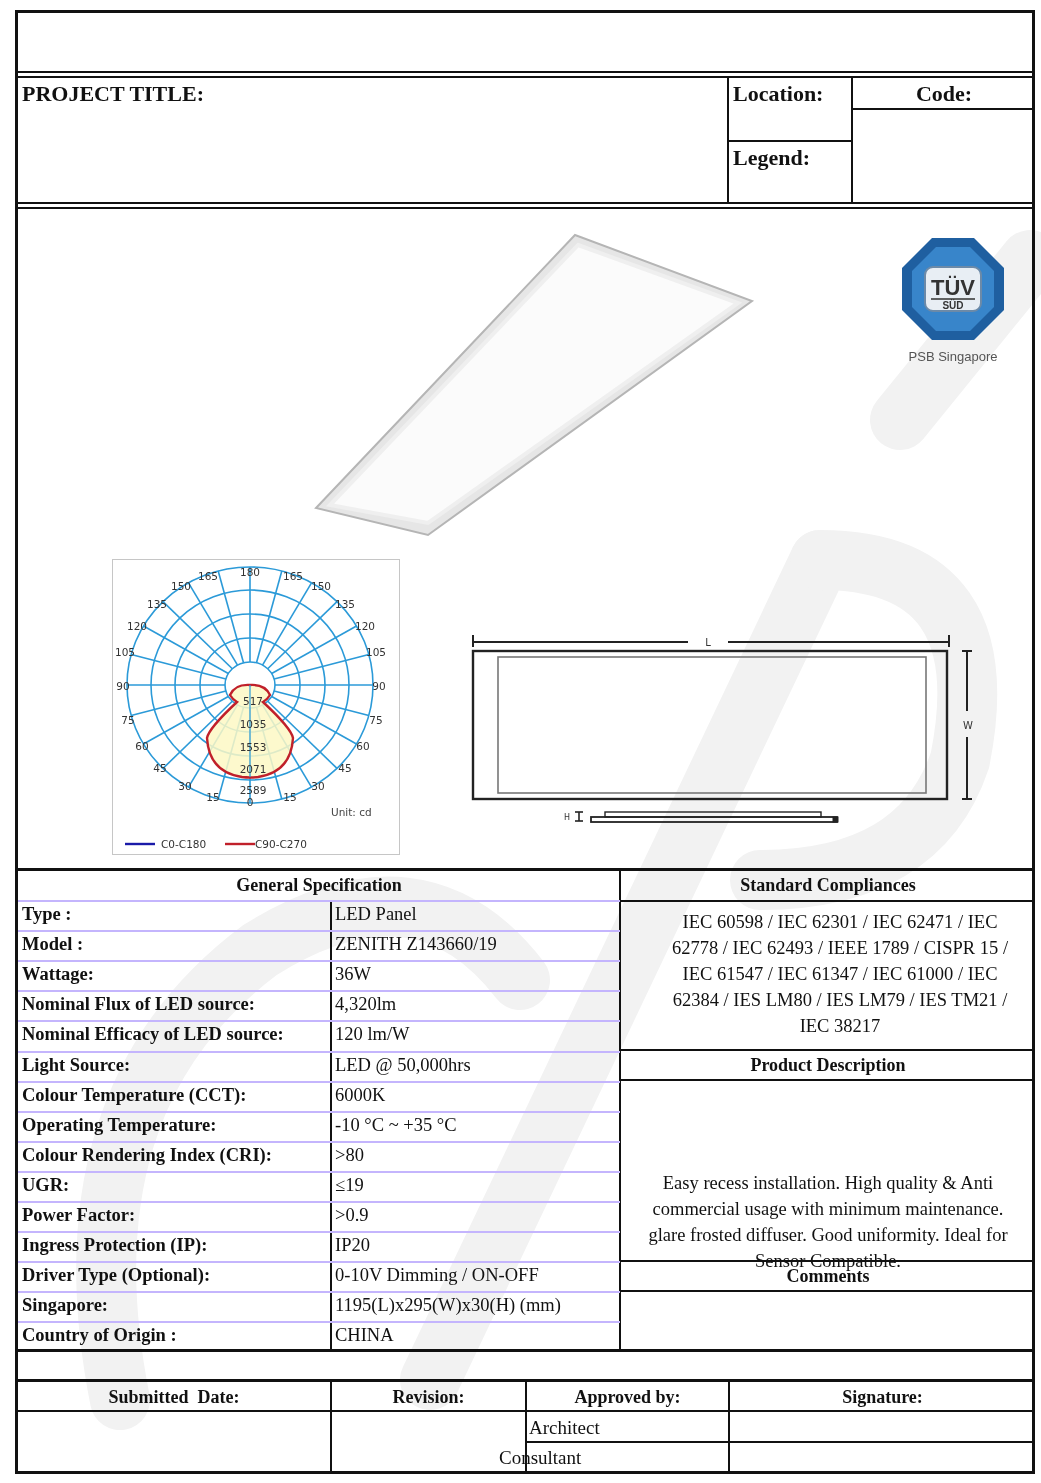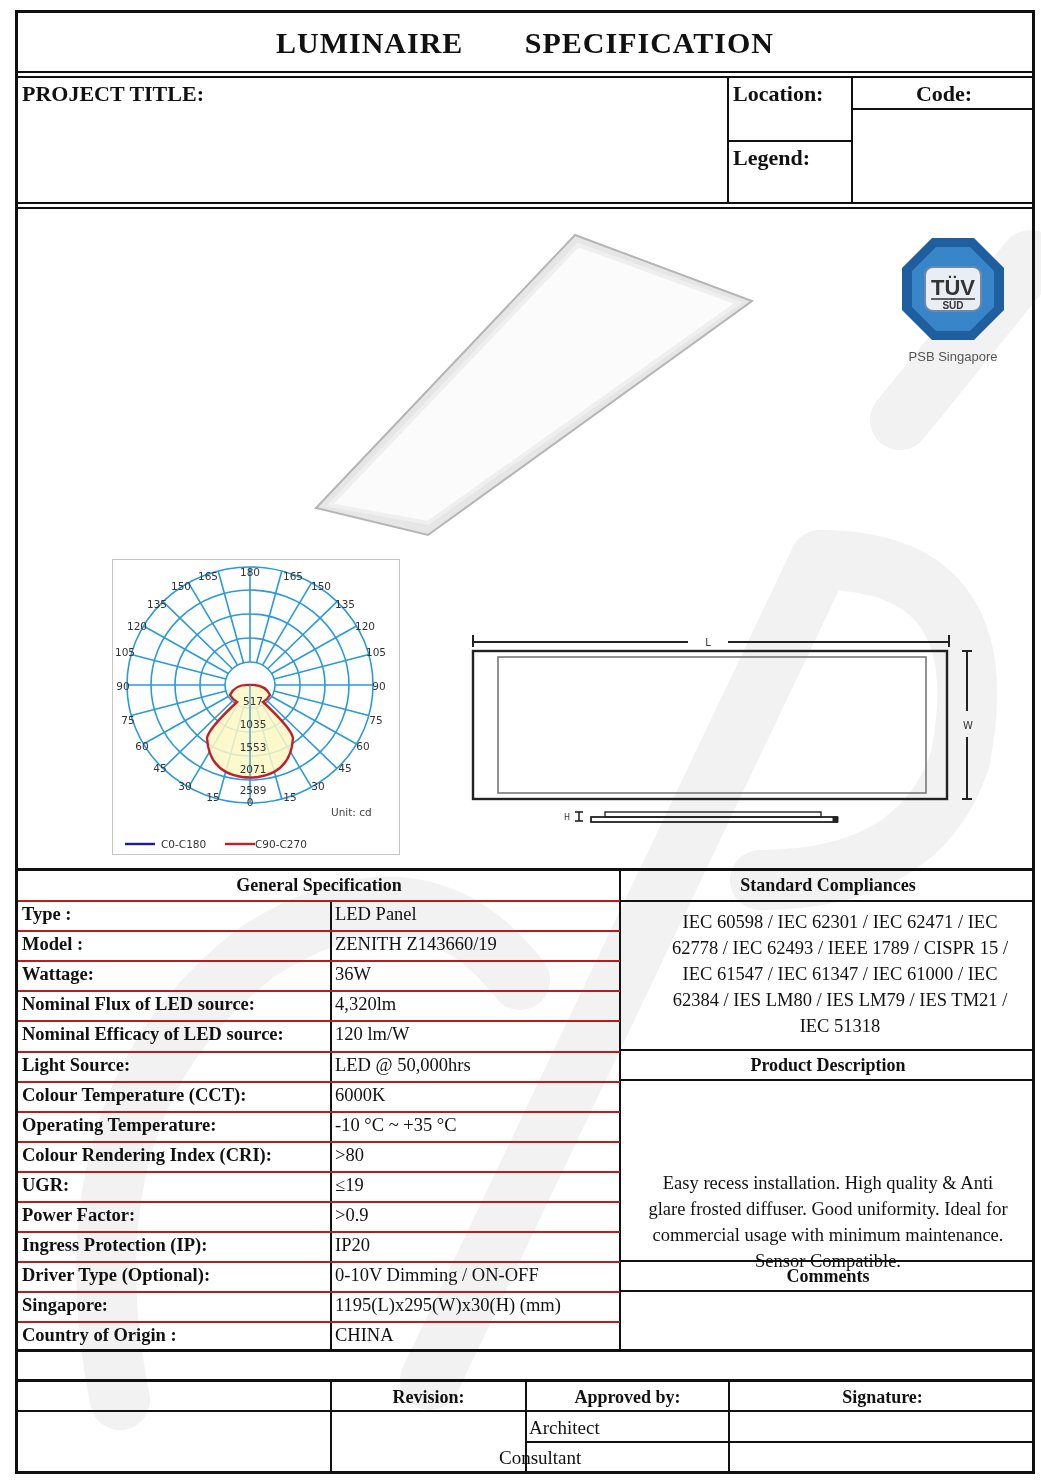--- a/index.html
+++ b/index.html
@@ -13,21 +13,21 @@
 
   
   .title { position: absolute; left: 0; right: 0; top: 0; height: 60px; display: flex; align-items: center; justify-content: center;
     font-weight: bold; font-size: 30px; letter-spacing: 1px; word-spacing: 12px; }
 
   .lbl { font-weight: bold; font-size: 22px; }
   .cell-txt { font-size: 19px; }
   .hdr { font-weight: bold; font-size: 18px; text-align: center; }
 
   
-  .spec-row { position: absolute; left: 0; width: 602px; height: 30px; border-top: 2px solid #b91c1c; }
+  .spec-row { position: absolute; left: 0; width: 602px; height: 30px; border-top: 2px solid #c4b5fd; }
   .spec-row .k { position: absolute; left: 4px; top: 2px; font-weight: bold; font-size: 18.5px; white-space: nowrap; }
   .spec-row .v { position: absolute; left: 317px; top: 2px; font-size: 18.5px; white-space: nowrap; }
 
   .center-block { position: absolute; text-align: center; font-size: 18.5px; line-height: 26px; }
 
   .watermark { position: absolute; left: 0; top: 0; width: 1041px; height: 1483px; pointer-events: none; }
 </style>
 </head>
 <body>
 
@@ -35,21 +35,20 @@
   <g fill="none" stroke="#f2f2f2" stroke-width="60" stroke-linecap="round">
     <path d="M120 1400 Q 60 1100 260 950 Q 420 850 520 980"></path>
     <path d="M430 1380 L 820 560"></path>
     <path d="M820 560 Q 1000 560 960 760 Q 920 880 760 880"></path>
     <path d="M900 420 L 1030 260"></path>
   </g>
 </svg>
 
 <div class="sheet">
 
-  <div class="title" style="white-space:pre;">LUMINAIRE   SPECIFICATION</div>
   <div class="hline" style="top:58px;height:2px;"></div>
   <div class="hline" style="top:63px;height:2px;"></div>
 
   <div class="abs lbl" style="left:4px;top:68px;">PROJECT TITLE:</div>
   <div class="abs" style="left:2px;top:95px;width:705px;height:92px;"></div>
 
   <div class="vline" style="left:709px;top:65px;height:125px;"></div>
   <div class="vline" style="left:833px;top:65px;height:125px;"></div>
 
   <div class="abs lbl" style="left:715px;top:68px;">Location:</div>
@@ -255,46 +254,47 @@
       </div>
     </div>
 
   <div class="abs hdr" style="left:603px;top:862px;width:414px;">Standard Compliances</div>
   <div class="abs" style="left:603px;top:887px;width:414px;height:2px;background:#111;"></div>
   <div class="center-block" style="left:603px;top:896px;width:414px;padding-left:24px;">
     <div>IEC 60598 / IEC 62301 / IEC 62471 / IEC</div>
     <div>62778 / IEC 62493 / IEEE 1789 / CISPR 15 /</div>
     <div>IEC 61547 / IEC 61347 / IEC 61000 / IEC</div>
     <div>62384 / IES LM80 / IES LM79 / IES TM21 /</div>
-    <div>IEC 51318</div>
+    <div>IEC 38217</div>
   </div>
 
   <div class="abs" style="left:603px;top:1036px;width:414px;height:2px;background:#111;"></div>
   <div class="abs hdr" style="left:603px;top:1042px;width:414px;">Product Description</div>
   <div class="abs" style="left:603px;top:1066px;width:414px;height:2px;background:#111;"></div>
   <div class="center-block" style="left:603px;top:1157px;width:414px;">
     <div>Easy recess installation. High quality &amp; Anti</div>
+    <div>commercial usage with minimum maintenance.</div>
     <div>glare frosted diffuser. Good uniformity. Ideal for</div>
-    <div>commercial usage with minimum maintenance.</div>
     <div>Sensor Compatible.</div>
   </div>
 
   <div class="abs" style="left:603px;top:1247px;width:414px;height:2px;background:#111;"></div>
   <div class="abs hdr" style="left:603px;top:1253px;width:414px;">Comments</div>
   <div class="abs" style="left:603px;top:1277px;width:414px;height:2px;background:#111;"></div>
   <div class="abs" style="left:604px;top:1280px;width:412px;height:55px;"></div>
 
   <div class="hline" style="top:1336px;height:3px;"></div>
   <div class="abs" style="left:2px;top:1341px;width:1014px;height:24px;"></div>
   <div class="hline" style="top:1366px;height:3px;"></div>
 
   <div class="vline" style="left:312px;top:1368px;height:93px;"></div>
   <div class="vline" style="left:507px;top:1368px;height:93px;"></div>
   <div class="vline" style="left:710px;top:1368px;height:93px;"></div>
 
+  <div class="abs hdr" style="left:0;top:1374px;width:312px;white-space:pre;">Submitted  Date:</div>
   <div class="abs hdr" style="left:314px;top:1374px;width:193px;">Revision:</div>
   <div class="abs hdr" style="left:509px;top:1374px;width:201px;">Approved by:</div>
   <div class="abs hdr" style="left:712px;top:1374px;width:305px;">Signature:</div>
 
   <div class="hline" style="top:1397px;height:2px;"></div>
   <div class="abs" style="left:509px;top:1428px;width:508px;height:2px;background:#111;"></div>
 
   <div class="abs" style="left:2px;top:1400px;width:308px;height:60px;"></div>
   <div class="abs" style="left:314px;top:1400px;width:192px;height:60px;"></div>
 

